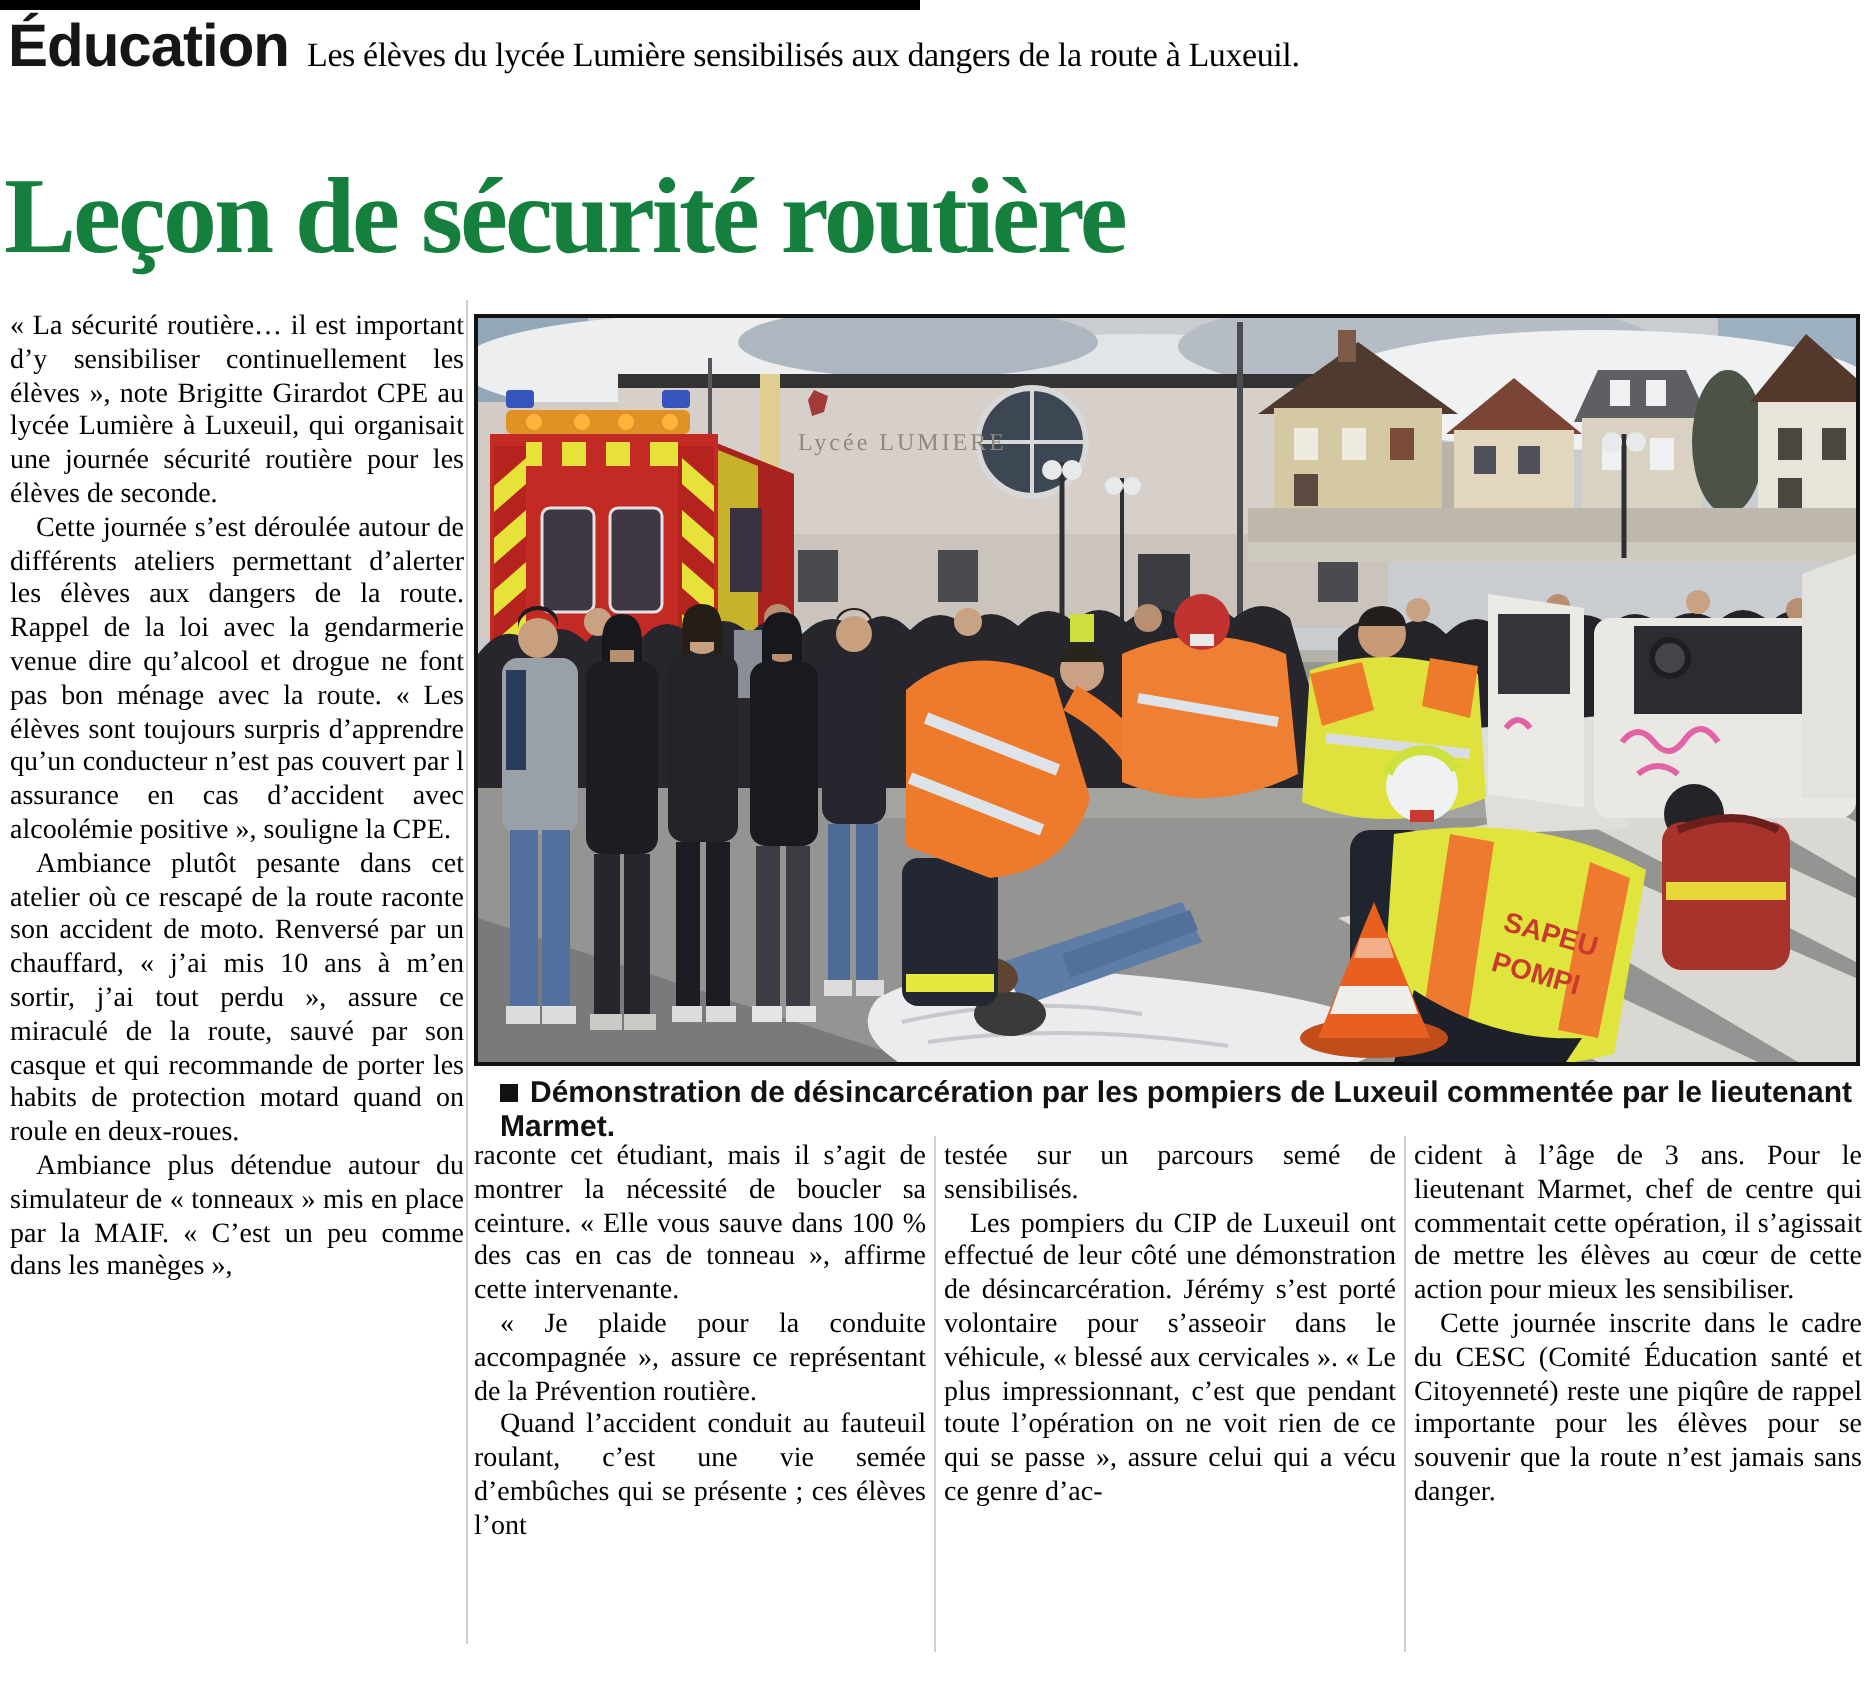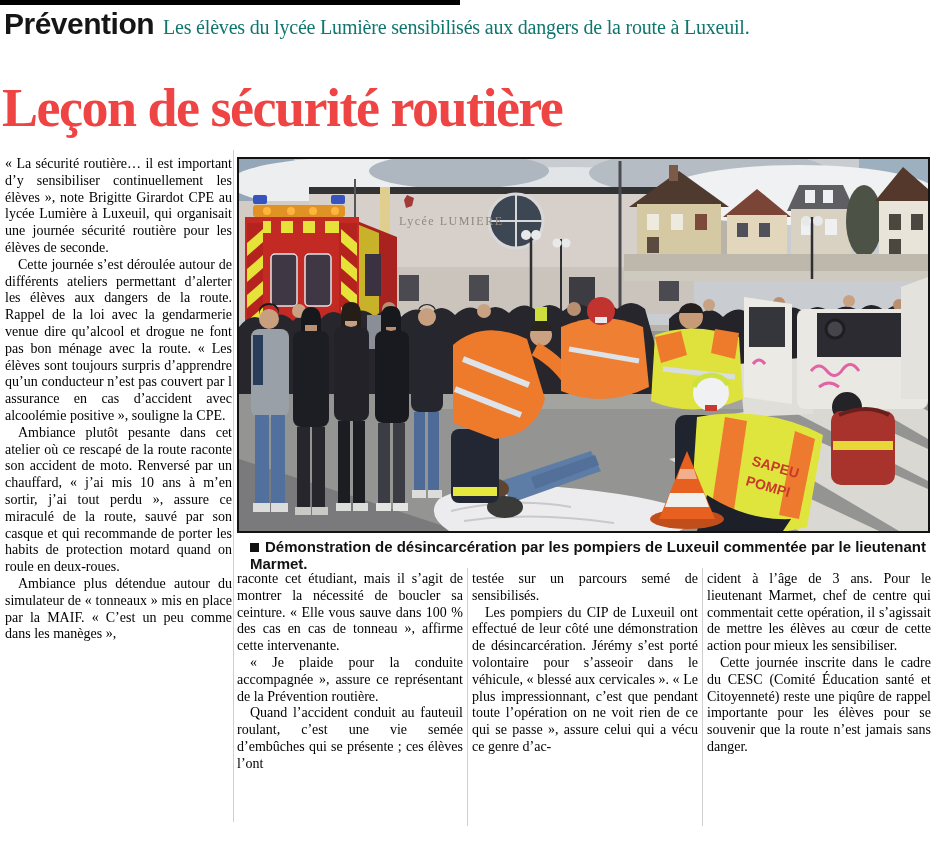--- a/index.html
+++ b/index.html
@@ -2,23 +2,23 @@
 <html lang="fr"><head>
 <meta charset="utf-8">
 <style>
   html,body{margin:0;padding:0;background:#ffffff;}
   .page{position:relative;width:933px;height:849px;background:#fff;overflow:hidden;
         font-family:"Liberation Serif","DejaVu Serif",serif;color:#1b1b1b;}
   .topbar{position:absolute;left:0;top:0;width:460px;height:5px;background:#000;}
   .kicker{position:absolute;left:4px;top:7px;white-space:nowrap;}
   .kicker .section{font-family:"Liberation Sans","DejaVu Sans",sans-serif;
         font-weight:700;font-size:30px;letter-spacing:-0.5px;color:#161616;}
-  .kicker .sub{font-size:20px;color:#0f766e;margin-left:9px;letter-spacing:-0.2px;}
+  .kicker .sub{font-size:17px;color:#000000;margin-left:9px;letter-spacing:-0.2px;}
   .headline{position:absolute;left:2px;top:42px;font-weight:700;font-size:54px;
-        letter-spacing:-1.5px;color:#ef4444;line-height:60px;}
+        letter-spacing:-1.5px;color:#15803d;line-height:60px;}
   .col{position:absolute;font-size:14px;line-height:16.8px;text-align:justify;
         color:#000000;hyphens:auto;-webkit-hyphens:auto;}
   .col p{margin:0;}
   .col p.ind{text-indent:13px;}
   .c1{left:5px;top:156px;width:227px;}
   .c2{left:237px;top:571px;width:226px;}
   .c3{left:472px;top:571px;width:226px;}
   .c4{left:707px;top:571px;width:224px;}
   .vrule{position:absolute;width:1px;background:#cfcfcf;}
   .r1{left:233px;top:150px;height:672px;}
@@ -34,21 +34,21 @@
         margin-right:6px;}
 </style>
 </head>
 <body>
 
 <div class="page">
 
   <div class="topbar"></div>
 
   <div class="kicker">
-    <span class="section">Prévention</span><span class="sub">Les élèves du lycée Lumière sensibilisés aux dangers de la route à Luxeuil.</span>
+    <span class="section">Éducation</span><span class="sub">Les élèves du lycée Lumière sensibilisés aux dangers de la route à Luxeuil.</span>
   </div>
 
   <h1 class="headline">Leçon de sécurité routière</h1>
 
   <div class="col c1">
     <p>«&nbsp;La sécurité routière… il est important d’y sensibiliser continuellement les élèves&nbsp;», note Brigitte Girardot CPE au lycée Lumière à Luxeuil, qui organisait une journée sécurité routière pour les élèves de seconde.</p>
     <p class="ind">Cette journée s’est déroulée autour de différents ateliers permettant d’alerter les élèves aux dangers de la route. Rappel de la loi avec la gendarmerie venue dire qu’alcool et drogue ne font pas bon ménage avec la route. «&nbsp;Les élèves sont toujours surpris d’apprendre qu’un conducteur n’est pas couvert par l assurance en cas d’accident avec alcoolémie positive&nbsp;», souligne la CPE.</p>
     <p class="ind">Ambiance plutôt pesante dans cet atelier où ce rescapé de la route raconte son accident de moto. Renversé par un chauffard, «&nbsp;j’ai mis 10 ans à m’en sortir, j’ai tout perdu&nbsp;», assure ce miraculé de la route, sauvé par son casque et qui recommande de porter les habits de protection motard quand on roule en deux-roues.</p>
     <p class="ind">Ambiance plus détendue autour du simulateur de «&nbsp;tonneaux&nbsp;» mis en place par la MAIF. «&nbsp;C’est un peu comme dans les manèges&nbsp;»,</p>
   </div>

